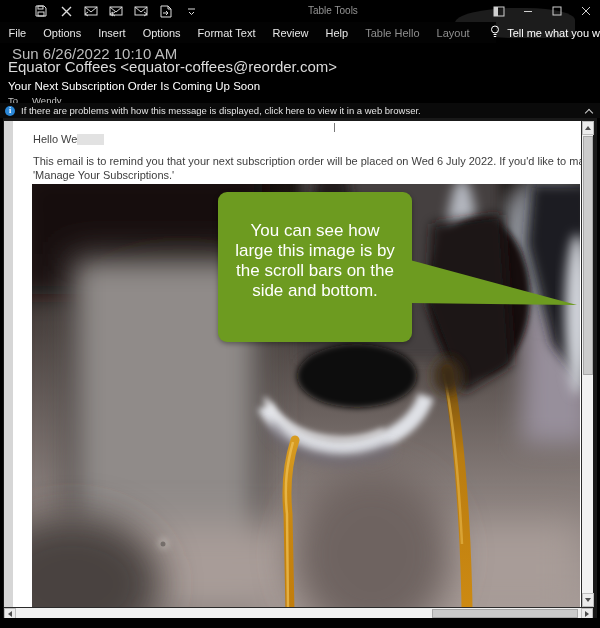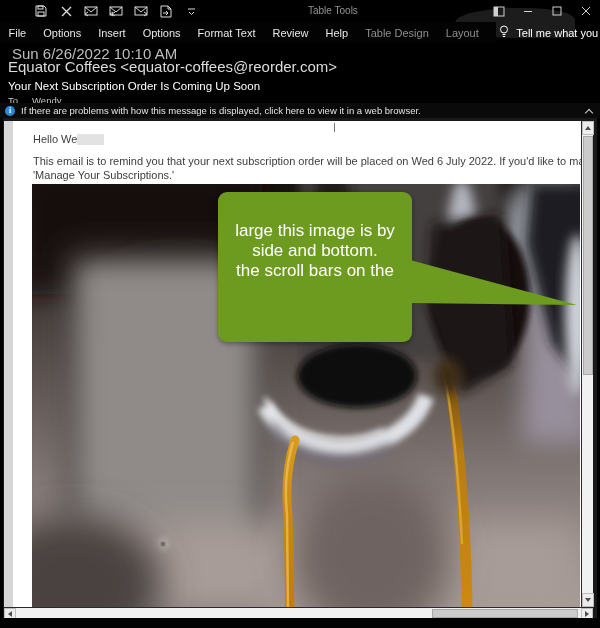--- a/index.html
+++ b/index.html
@@ -151,21 +151,21 @@
   </div>
 
   <div class="ribbonrow">
     <span class="rtab">File</span>
     <span class="rtab">Options</span>
     <span class="rtab">Insert</span>
     <span class="rtab">Options</span>
     <span class="rtab">Format Text</span>
     <span class="rtab">Review</span>
     <span class="rtab">Help</span>
-    <span class="rtab ctx">Table Design</span>
+    <span class="rtab ctx">Table Hello</span>
     <span class="rtab ctx">Layout</span>
     <span class="tellme">
       <span>
         <svg width="10" height="13" viewBox="0 0 10 13">
             <circle cx="5" cy="4.5" r="3.5" fill="none" stroke="#ffffff"></circle>
             <path d="M3.5 9.5h3M3.8 11.5h2.4" stroke="#ffffff"></path>
           </svg>
       </span>
       <span>Tell me what you want to do</span>
     </span>
@@ -263,23 +263,24 @@
       <ellipse cx="416" cy="192" rx="14" ry="18" fill="#3a2c14" filter="url(#b6)"></ellipse>
 
       <circle cx="131" cy="360" r="6" fill="#c2bbb6" filter="url(#b3)"></circle>
       <circle cx="131" cy="360" r="2.5" fill="#7e7874"></circle>
 
       <ellipse cx="40" cy="400" rx="90" ry="70" fill="#4a423f" filter="url(#b18)"></ellipse>
     </svg>
 
     <div class="callout">
       <div class="callout-text">
+        <div>You can see how</div>
         <div>large this image is by</div>
+        <div>the scroll bars on the</div>
         <div>side and bottom.</div>
-        <div>the scroll bars on the</div>
       </div>
     </div>
     <svg class="callout-tail" viewBox="0 0 168 52" preserveAspectRatio="none">
       <polygon points="0,4 167,49 0,47" fill="#6d9b20"></polygon>
     </svg>
   </div>
 
   <div class="vsb">
     <div class="vsb-btn vsb-up">
         <span class="tri-up"></span>

